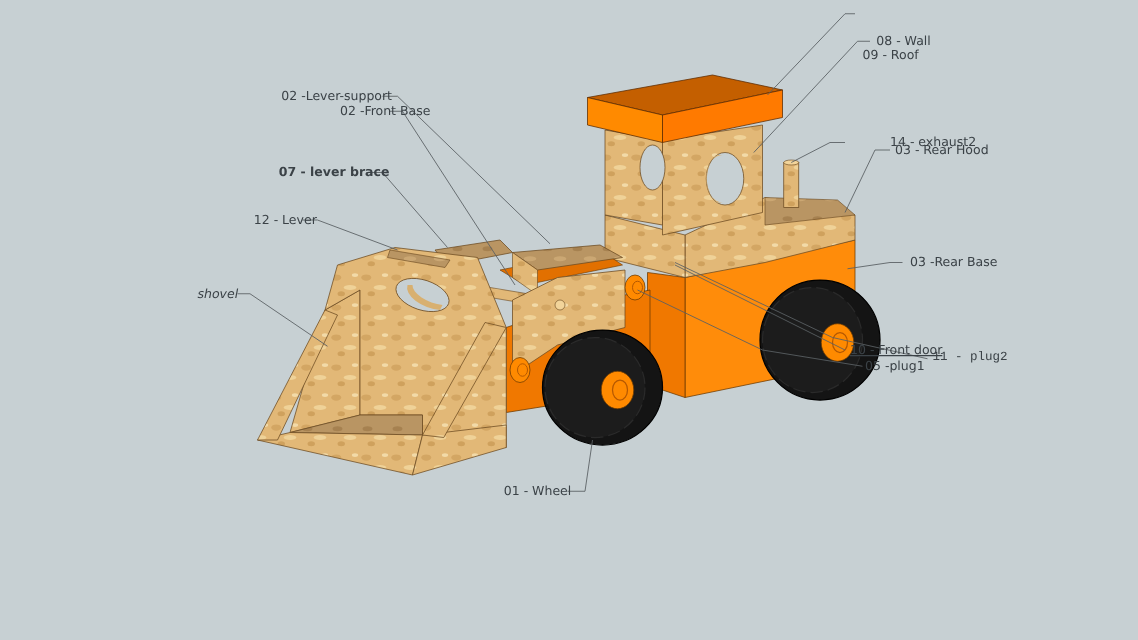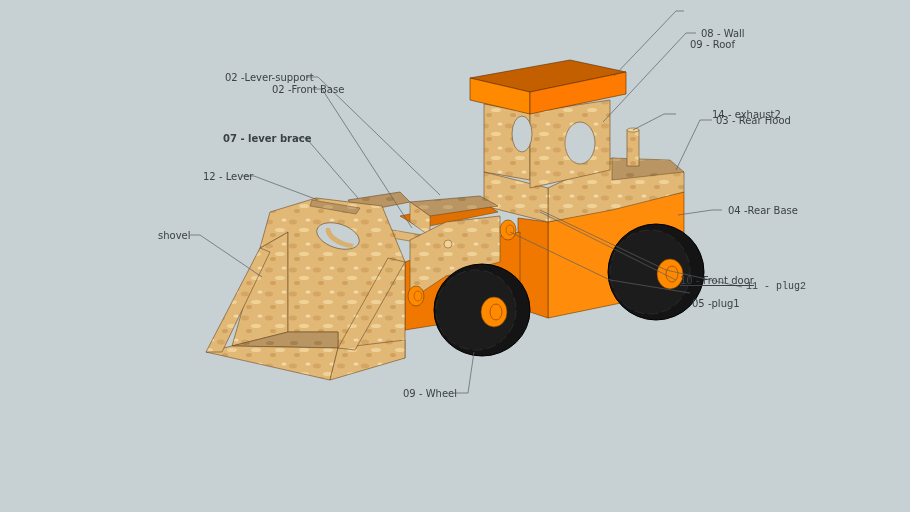--- a/index.html
+++ b/index.html
@@ -134,18 +134,18 @@
 </svg>
 
 <div class="label" style="left:690px; top:6px;margin-top:33px;">09 - Roof</div>
 <div class="label" style="left:701px; top:28px;">08 - Wall</div>
 <div class="label" style="left:225px; top:72px;">02 -Lever-support</div>
 <div class="label" style="left:244px; top:84px;margin-left:28px;">02 -Front Base</div>
 <div class="label" style="left:682px; top:109px;margin-left:30px;">14 - exhaust2</div>
 <div class="label" style="left:716px; top:115px;">03 - Rear Hood</div>
 <div class="label" style="left:223px; top:133px;font-weight:bold;">07 - lever brace</div>
 <div class="label" style="left:193px; top:171px;margin-left:10px;">12 - Lever</div>
-<div class="label" style="left:728px; top:205px;">04 -Rear Base</div>
-<div class="label" style="left:158px; top:230px;">shovel</div>
+<div class="label" style="left:728px; top:205px;">03 -Rear Base</div>
+<div class="label" style="left:158px; top:230px;font-style:italic;">shovel</div>
 <div class="label" style="left:680px; top:275px;text-decoration:underline;">10 - Front door</div>
 <div class="label" style="left:746px; top:281px;font-family:Liberation Mono, monospace;">11 - plug2</div>
-<div class="label" style="left:692px; top:298px;">05 -plug1</div>
-<div class="label" style="left:403px; top:388px;">09 - Wheel</div>
+<div class="label" style="left:692px; top:288px;">05 -plug1</div>
+<div class="label" style="left:403px; top:388px;">01 - Wheel</div>
 
 </body></html>

